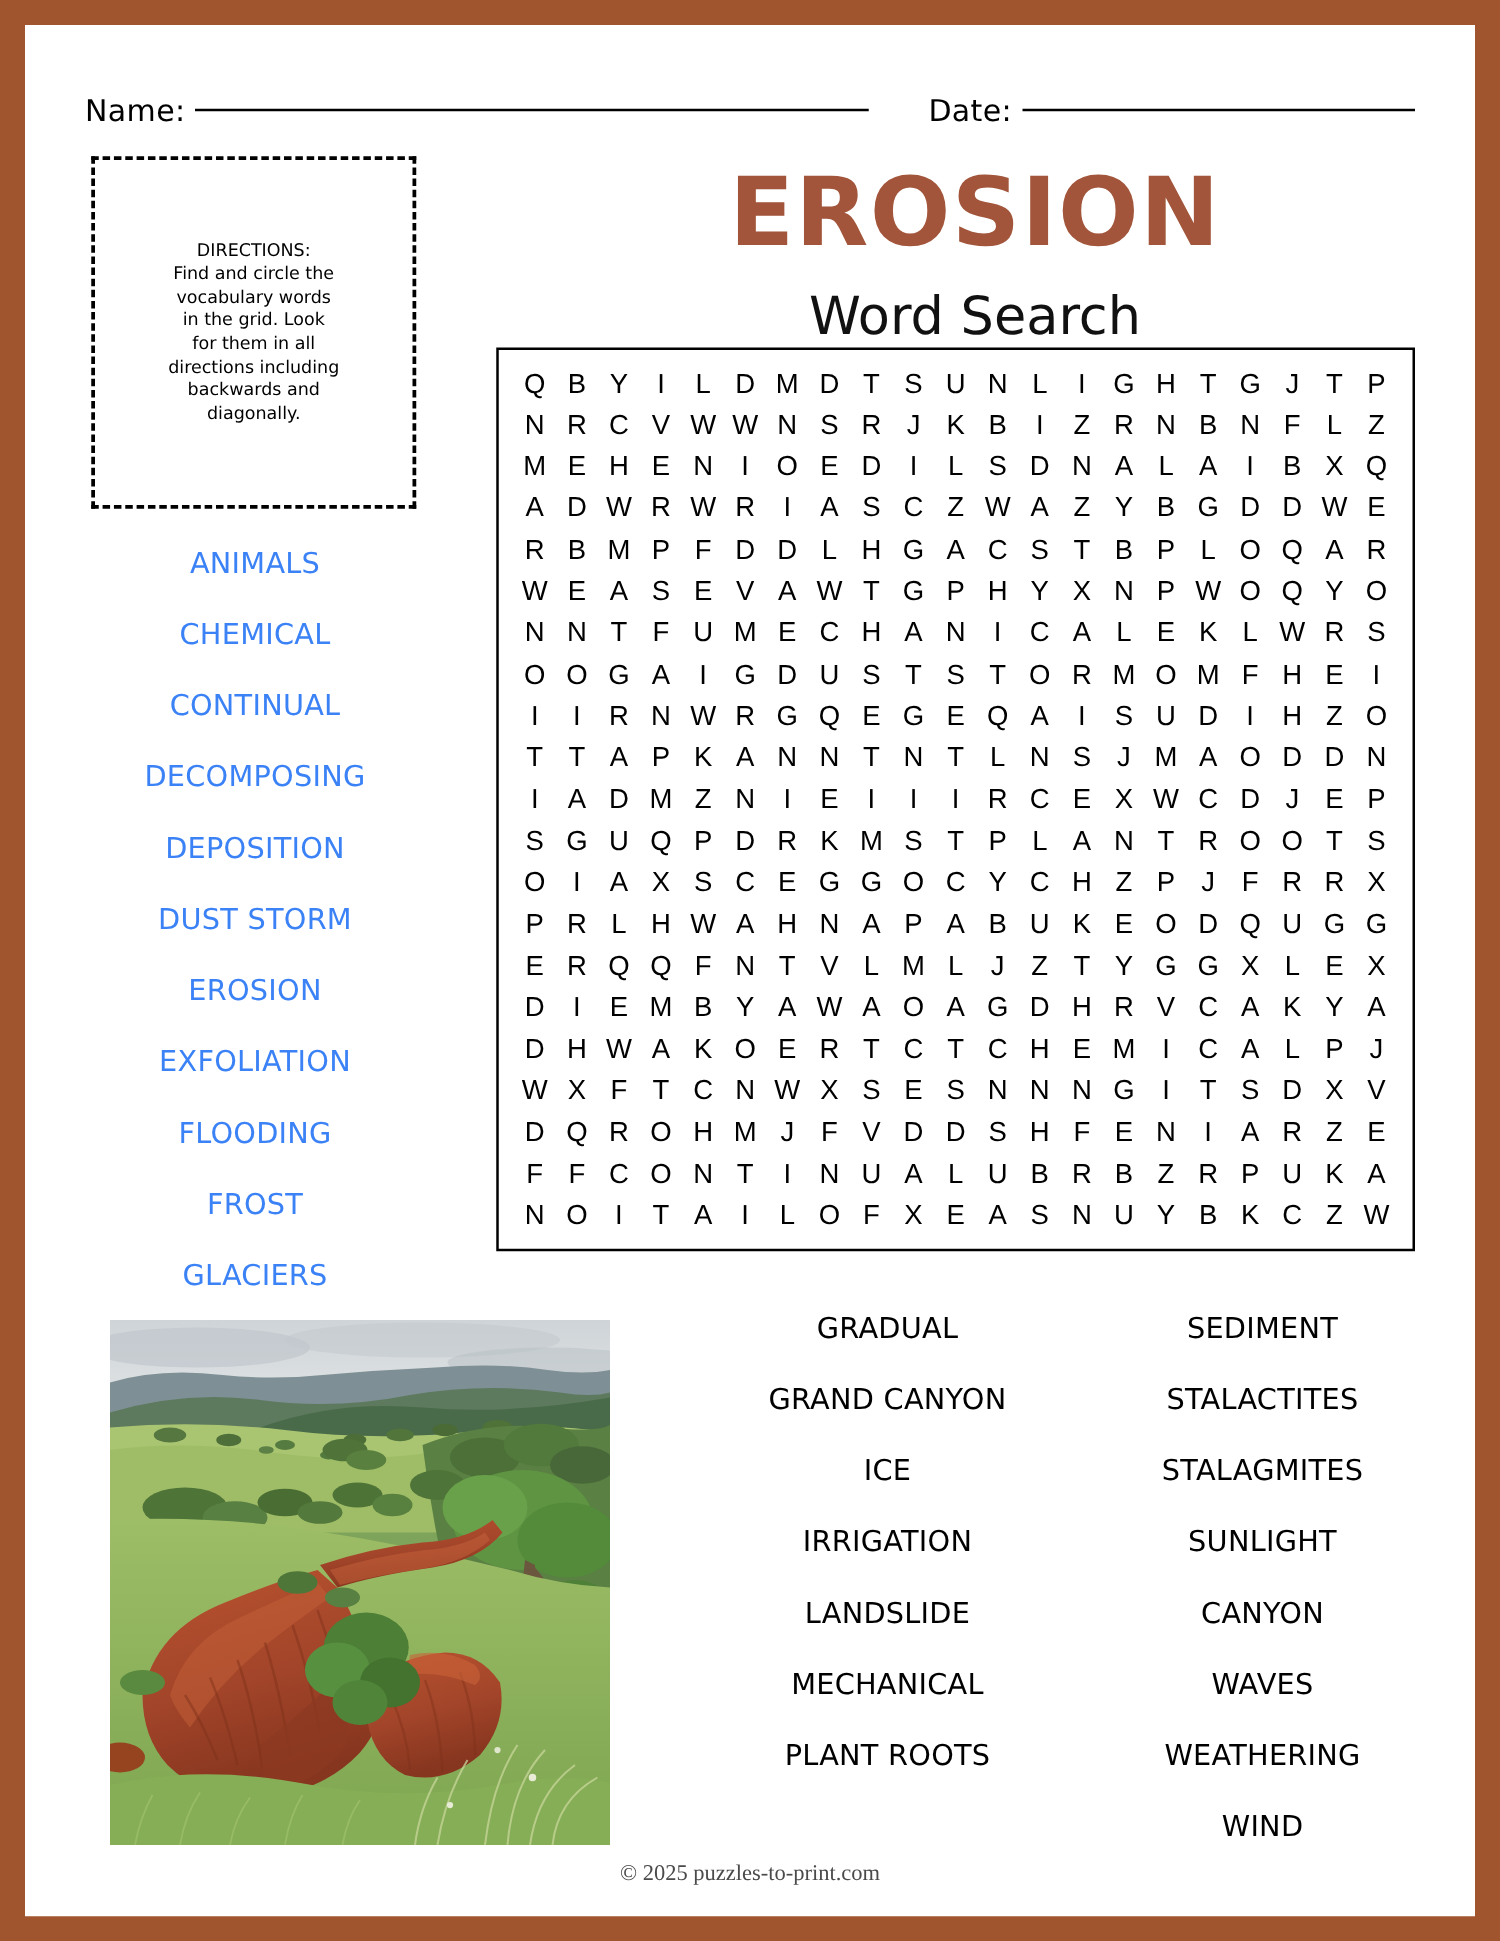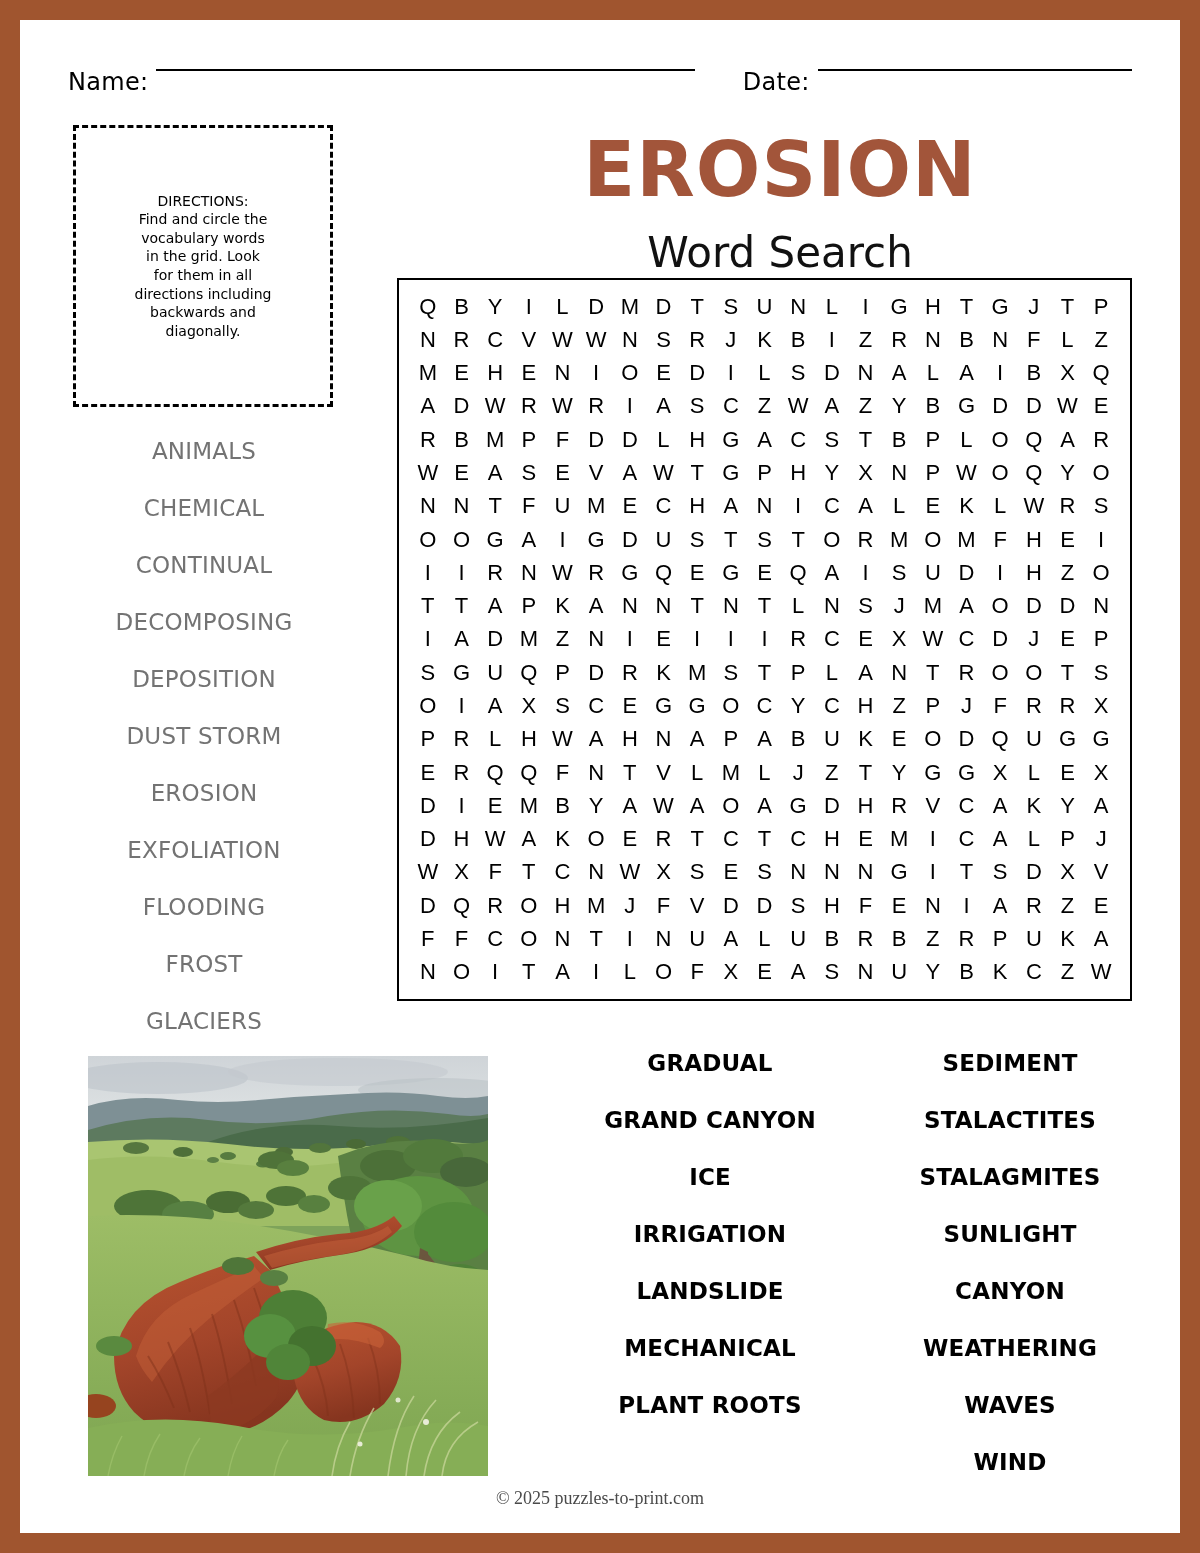--- a/index.html
+++ b/index.html
@@ -24,21 +24,21 @@
   }
 
   
   .header-row {
     position: absolute;
     left: 48px;
     top: 48px;
     width: 1064px;
     height: 44px;
     display: flex;
-    align-items: flex-start;
+    align-items: center;
   }
   .field-label {
     font-family: "DejaVu Sans", sans-serif;
     font-size: 24px;
     color: #000;
     letter-spacing: 0.3px;
     padding-bottom: 2px;
     white-space: nowrap;
   }
   .rule {
@@ -131,21 +131,21 @@
   .wordlist-left {
     position: absolute;
     left: 53px;
     top: 418px;
     width: 262px;
     text-align: center;
   }
   .wordlist-left .word {
     font-family: "DejaVu Sans", sans-serif;
     font-size: 23px;
-    color: #737373;
+    color: #3b82f6;
     letter-spacing: 0.2px;
     margin-bottom: 31px;
     white-space: nowrap;
   }
 
   
   .photo {
     position: absolute;
     left: 68px;
     top: 1036px;
@@ -160,21 +160,20 @@
   .wordlist-bottom {
     position: absolute;
     left: 540px;
     top: 1030px;
     width: 600px;
     display: flex;
   }
   .wl-col {
     flex: 1;
     text-align: center;
-    font-weight: bold;
   }
   .wl-col .word {
     font-family: "DejaVu Sans", sans-serif;
     font-size: 23px;
     color: #000;
     letter-spacing: 0.2px;
     margin-bottom: 31px;
     white-space: nowrap;
   }
 
@@ -810,21 +809,21 @@
         <div class="word">LANDSLIDE</div>
         <div class="word">MECHANICAL</div>
         <div class="word">PLANT ROOTS</div>
       </div>
     <div class="wl-col" id="wl-col-2">
         <div class="word">SEDIMENT</div>
         <div class="word">STALACTITES</div>
         <div class="word">STALAGMITES</div>
         <div class="word">SUNLIGHT</div>
         <div class="word">CANYON</div>
+        <div class="word">WAVES</div>
         <div class="word">WEATHERING</div>
-        <div class="word">WAVES</div>
         <div class="word">WIND</div>
       </div>
   </div>
 
   <div class="footer">© 2025 puzzles-to-print.com</div>
 
 </div>
 
 </body></html>

